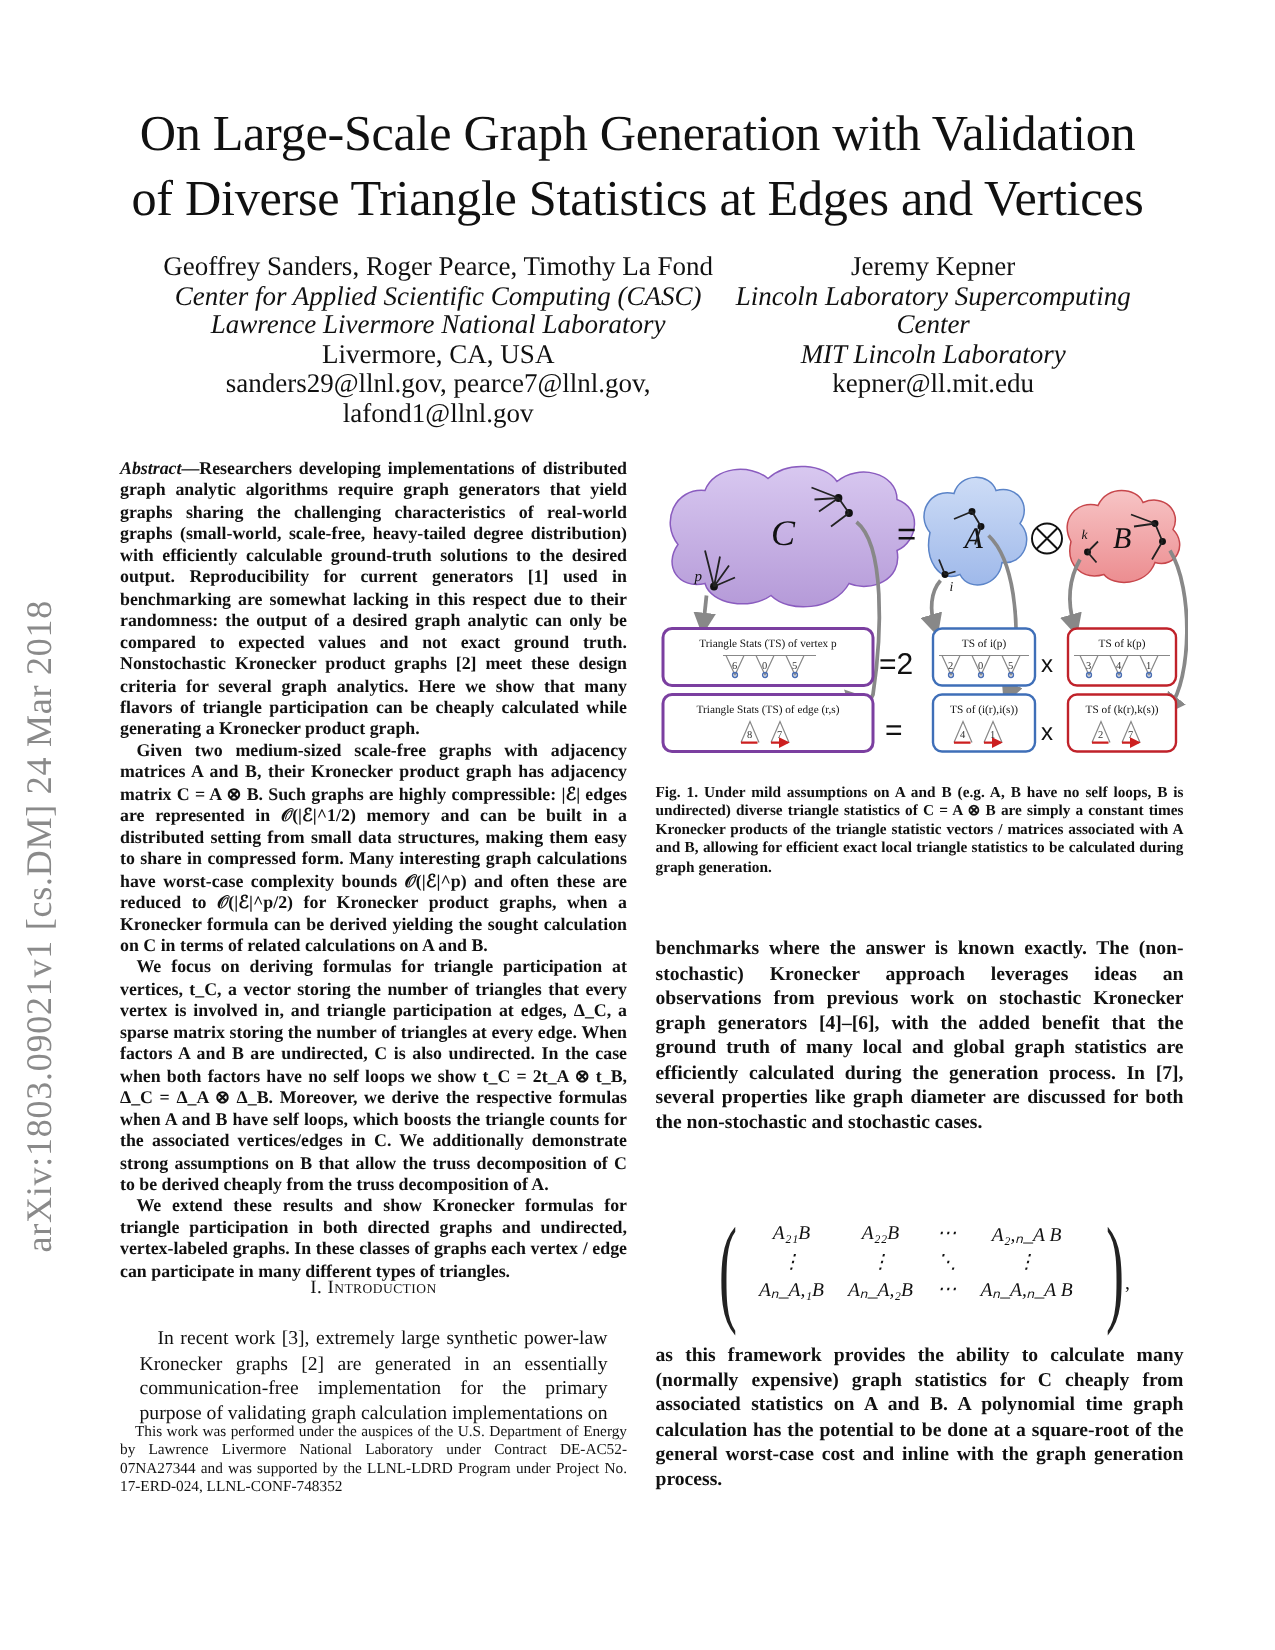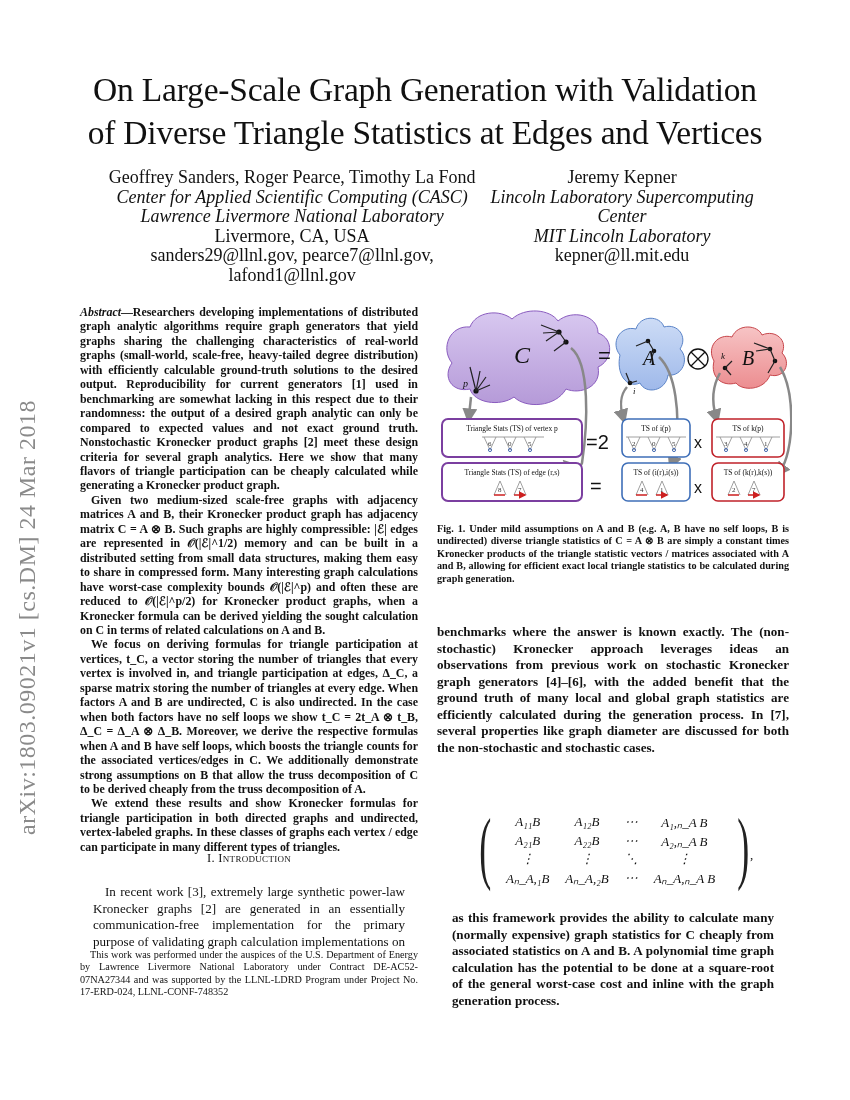--- a/index.html
+++ b/index.html
@@ -227,26 +227,20 @@
 <div class="col right caption">Fig. 1.  Under mild assumptions on A and B (e.g. A, B have no self loops, B is undirected) diverse triangle statistics of C = A ⊗ B are simply a constant times Kronecker products of the triangle statistic vectors / matrices associated with A and B, allowing for efficient exact local triangle statistics to be calculated during graph generation.</div>
 
 <div class="col right body2">
   <p class="noind">benchmarks where the answer is known exactly. The (non-stochastic) Kronecker approach leverages ideas an observations from previous work on stochastic Kronecker graph generators [4]–[6], with the added benefit that the ground truth of many local and global graph statistics are efficiently calculated during the generation process. In [7], several properties like graph diameter are discussed for both the non-stochastic and stochastic cases.</p>
 </div>
 
 <div class="matrix">
   <div class="paren" style="left:-10px">(</div>
   <table>
     <tbody>
-        <tr>
-          <td>A₁₁B</td>
-          <td>A₁₂B</td>
-          <td>⋯</td>
-          <td>A₁,ₙ_A B</td>
-        </tr>
     <tr>
           <td>A₂₁B</td>
           <td>A₂₂B</td>
           <td>⋯</td>
           <td>A₂,ₙ_A B</td>
         </tr>
     <tr>
           <td>⋮</td>
           <td>⋮</td>
           <td>⋱</td>
@@ -258,14 +252,14 @@
           <td>⋯</td>
           <td>Aₙ_A,ₙ_A B</td>
         </tr>
   </tbody>
     </table>
   <div class="paren" style="left:248px">)</div>
   <span style="position:absolute;left:268px;top:36px;font-size:13px">,</span>
 </div>
 
 <div class="col right body3">
-  <p style="margin:15px">as this framework provides the ability to calculate many (normally expensive) graph statistics for C cheaply from associated statistics on A and B. A polynomial time graph calculation has the potential to be done at a square-root of the general worst-case cost and inline with the graph generation process.</p>
+  <p style="margin:0">as this framework provides the ability to calculate many (normally expensive) graph statistics for C cheaply from associated statistics on A and B. A polynomial time graph calculation has the potential to be done at a square-root of the general worst-case cost and inline with the graph generation process.</p>
 </div>
 
 </body></html>

